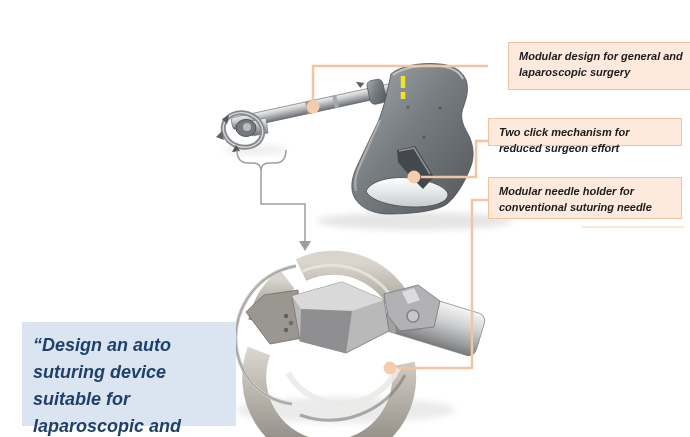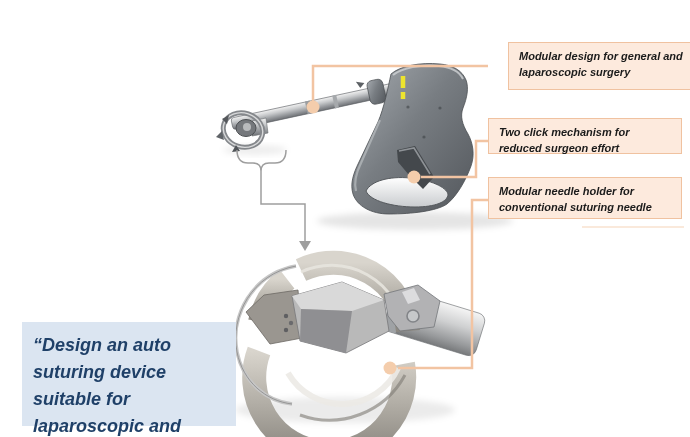--- a/index.html
+++ b/index.html
@@ -12,21 +12,21 @@
   .callout{
     position:absolute;box-sizing:border-box;
     background:var(--callout_fill,#fdeadd);
     border:1.5px solid var(--callout_border,#f0c2a0);
     color:var(--callout_text,#1b1b1b);
     font-weight:bold;font-style:italic;
     font-size:11px;line-height:1.42;
     padding:6px 8px 6px 10px;
   }
   .callout-1{left:488px;top:42px;width:194px;height:48px;margin-left:20px;}
-  .callout-2{left:488px;top:118px;width:194px;height:36px;}
+  .callout-2{left:488px;top:118px;width:194px;height:28px;}
   .callout-3{left:488px;top:177px;width:194px;height:42px;}
   .quote-box{
     position:absolute;box-sizing:border-box;
     left:22px;top:322px;width:214px;height:104px;
     background:var(--quote_fill,#dbe5f1);
     color:var(--quote_text,#1f4068);
     font-weight:bold;font-style:italic;
     font-size:18px;line-height:1.5;
     padding:10px 9px 6px 11px;
   }

